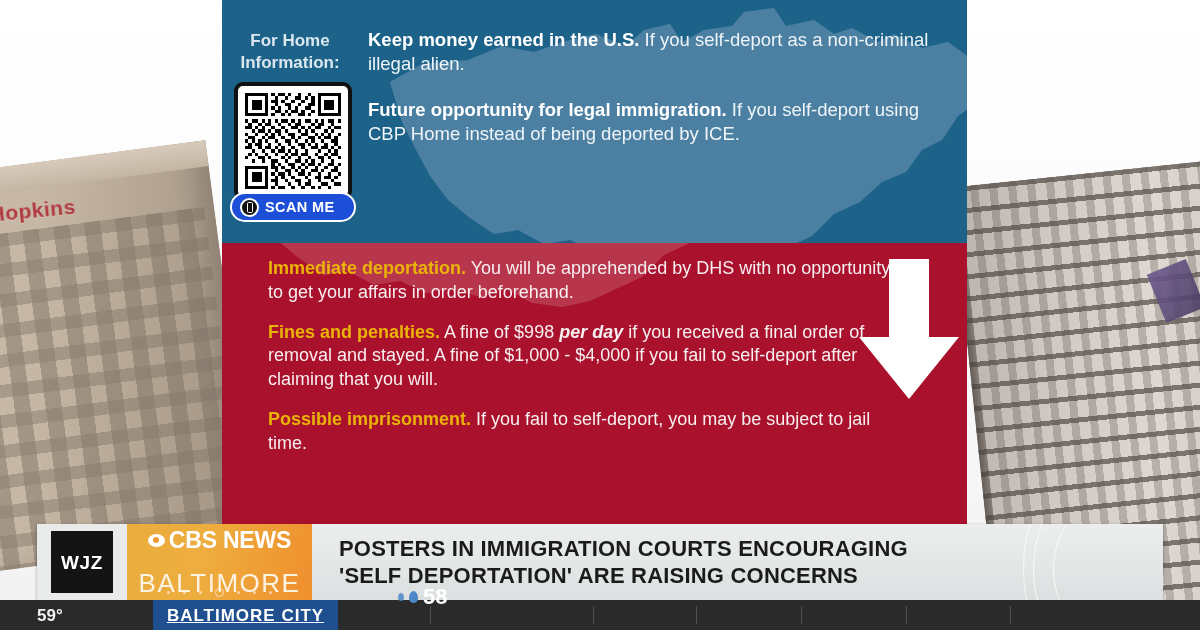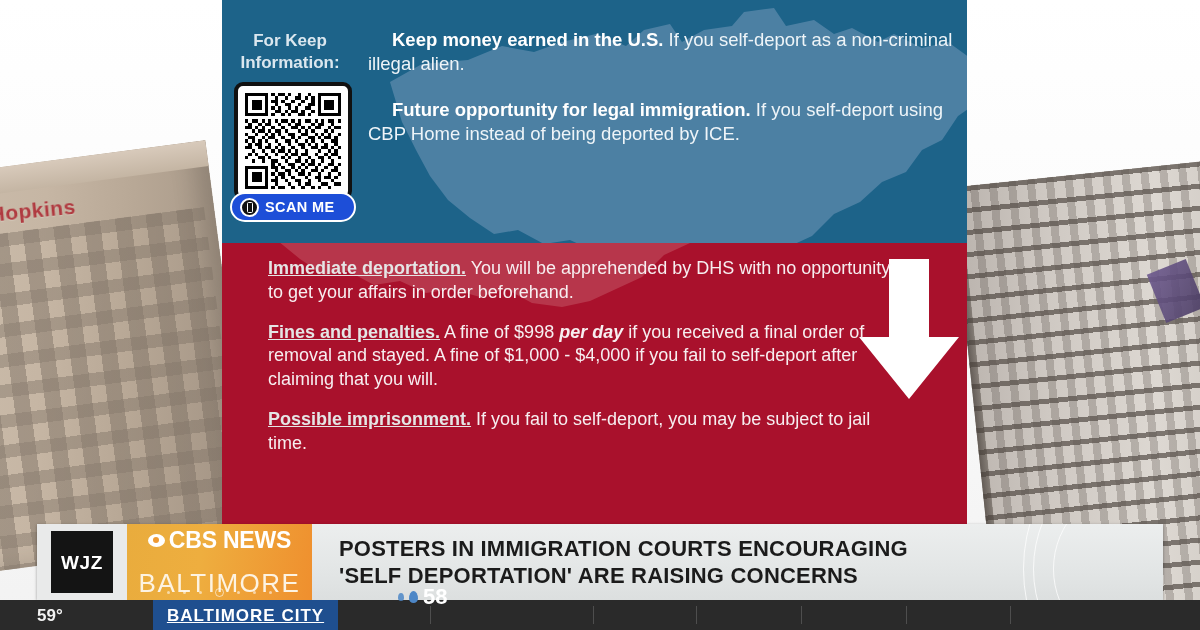--- a/index.html
+++ b/index.html
@@ -118,31 +118,31 @@
     display:flex; align-items:center; justify-content:center; flex:0 0 auto;
   }
   .scan-phone i { display:block; width:6px; height:11px; border:1.4px solid #fff; border-radius:1.5px; }
   .scan-txt { font:700 14.5px/1 "Liberation Sans", sans-serif; color:#fff; letter-spacing:.4px; }
 
   .blue-col { position:absolute; left:146px; top:18px; width:588px; }
   .b-item { margin-bottom:13px; }
   .b-item p {
     font:400 18.5px/1.30 "Liberation Sans", sans-serif; color:#eef4f8;
   }
-  .b-item b { font-weight:700; color:#ffffff;margin-left:24px; }
+  .b-item b { font-weight:700; color:#ffffff; }
 
   
   .red-inner { position:absolute; left:46px; top:14px; width:640px; }
   .cons-title {
     font:700 30px/1.1 "Liberation Sans", sans-serif; color:#ffffff;
     margin-bottom:16px; letter-spacing:.2px;
   }
   .r-item { margin-bottom:16px; }
   .r-item p { font:400 18px/1.32 "Liberation Sans", sans-serif; color:#f7eef0; }
-  .r-item b { font-weight:700; color:#e5e5e5;text-decoration:underline; }
+  .r-item b { font-weight:700; color:#eab308; }
   .r-item i { font-style:italic; font-weight:700; }
 
   .down-arrow { position:absolute; left:633px; top:12px; width:108px; height:148px; }
   .down-arrow svg { width:100%; height:100%; }
 
   
   .banner {
     position:absolute; left:37px; top:524px; width:1126px; height:76px;
     display:flex; align-items:stretch;
     background:#e8eaea;
@@ -259,21 +259,21 @@
 
       <div class="map-wm map-blue">
         <svg viewBox="0 0 620 300" xmlns="http://www.w3.org/2000/svg">
           <path fill="#b9c4e0" d="M8,92 L40,74 L86,70 L120,56 L152,62 L180,52 L214,44 L244,56 L262,40 L288,34 L300,52 L322,40 L350,36 L362,22 L392,18 L404,36 L432,30 L452,44 L470,38 L496,52 L512,44 L540,58 L566,52 L588,68 L604,88 L596,112 L576,126 L560,150 L540,160 L524,182 L500,192 L478,212 L452,224 L430,246 L404,258 L378,270 L350,276 L320,272 L294,258 L268,266 L240,258 L214,262 L188,250 L162,254 L136,240 L112,244 L88,228 L66,210 L48,186 L34,160 L20,132 Z"></path>
         </svg>
       </div>
 
       <div class="blue-items">
 
         <div class="side-label">
-          <div>For Keep</div>
+          <div>For Home</div>
           <div>Information:</div>
         </div>
 
         <div class="qr-wrap">
           <div class="qr-box">
             <svg viewBox="0 0 29 29" shape-rendering="crispEdges" xmlns="http://www.w3.org/2000/svg">
               <rect width="29" height="29" fill="#fff"></rect>
               <g fill="#000">
                 <path d="M0,0h7v7h-7z M1,1v5h5v-5z"></path>
                   <rect x="2" y="2" width="3" height="3"></rect>

